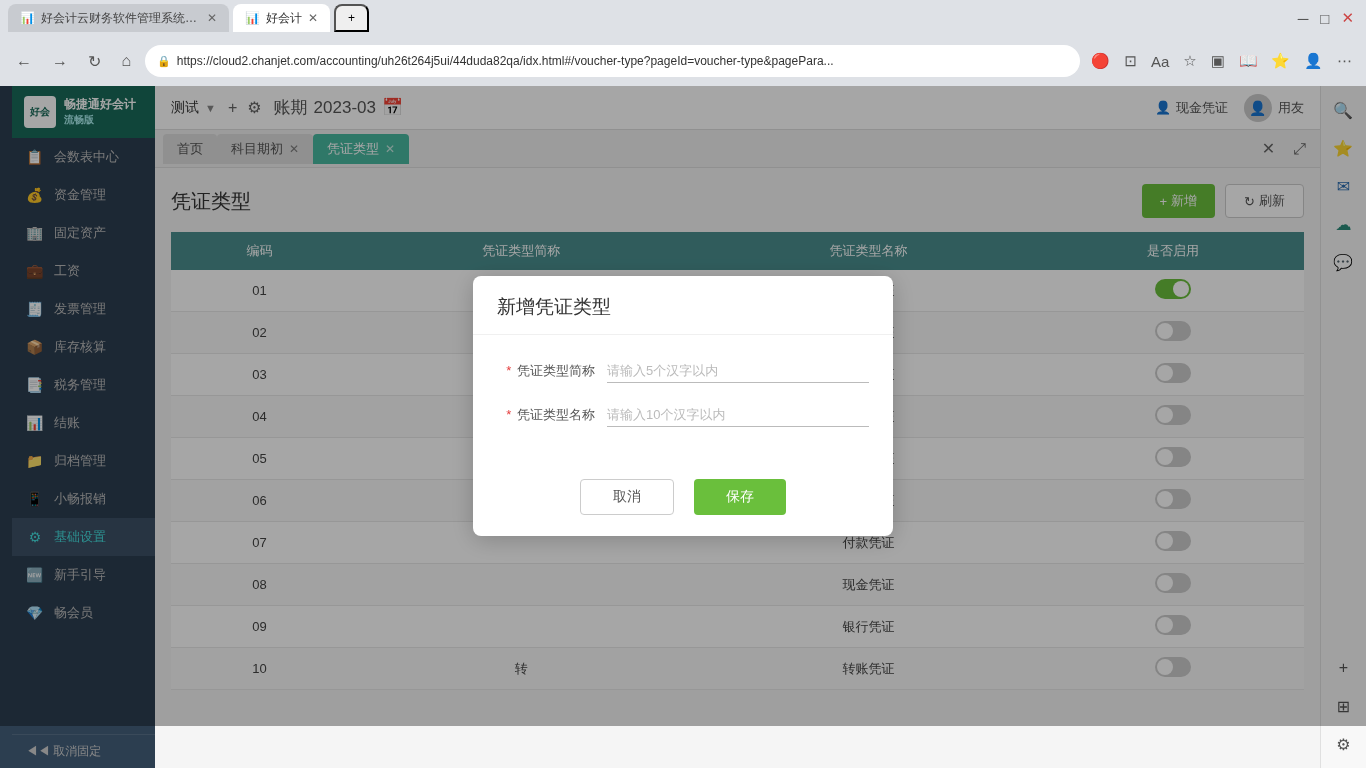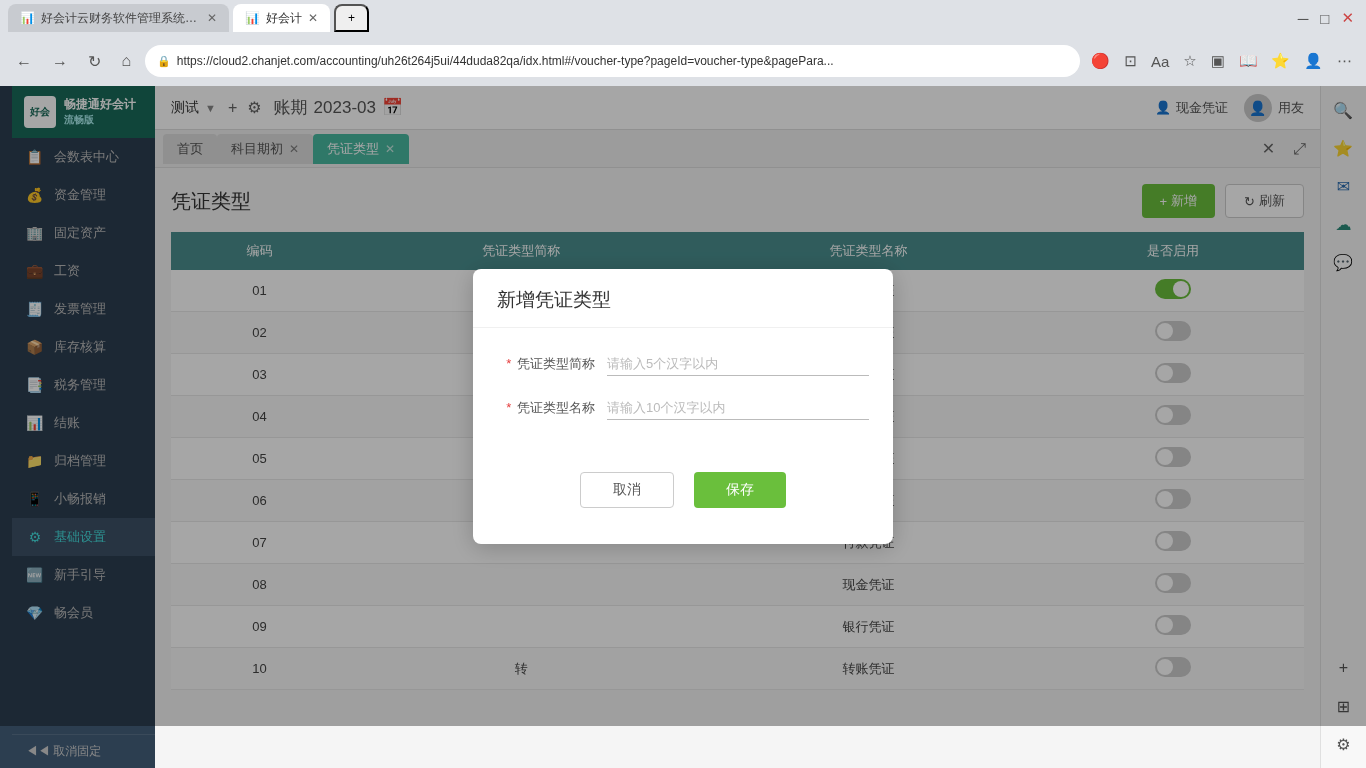--- a/index.html
+++ b/index.html
@@ -89,21 +89,21 @@
     
     .modal-overlay { position: fixed; top: 86px; left: 0; right: 0; bottom: 42px; background: rgba(0,0,0,0.35); z-index: 100; display: flex; align-items: center; justify-content: center; }
     .modal { background: #fff; border-radius: 8px; width: 420px; padding: 0; box-shadow: 0 4px 24px rgba(0,0,0,0.2); overflow: hidden; }
     .modal-header { padding: 18px 24px 14px; border-bottom: 1px solid #f0f0f0; font-size: 19px; color: #333; font-weight: 500; }
     .modal-body { padding: 24px 24px 16px; }
     .form-row { display: flex; align-items: center; margin-bottom: 20px; }
     .form-label { width: 110px; font-size: 13px; color: #555; text-align: right; padding-right: 12px; flex-shrink: 0; }
     .form-label .required { color: #e53e3e; margin-right: 2px; }
     .form-input { flex: 1; border: none; border-bottom: 1px solid #bbb; outline: none; font-size: 13px; padding: 4px 0; color: #333; }
     .form-input::placeholder { color: #bbb; }
-    .modal-footer { padding: 16px 24px 36px; display: flex; justify-content: center; gap: 20px; }
+    .modal-footer { padding: 16px 24px 21px; display: flex; justify-content: center; gap: 20px; }
     .btn-cancel { background: #fff; color: #555; border: 1px solid #ccc; border-radius: 4px; padding: 8px 32px; font-size: 14px; cursor: pointer; }
     .btn-save { background: #6abf3c; color: #fff; border: none; border-radius: 4px; padding: 8px 32px; font-size: 14px; cursor: pointer; }
   </style>
 </head>
 <body>
 
 <div class="browser-chrome">
   <div class="browser-titlebar">
     <div class="browser-tab inactive">
       <span style="font-size:12px;">📊</span>

